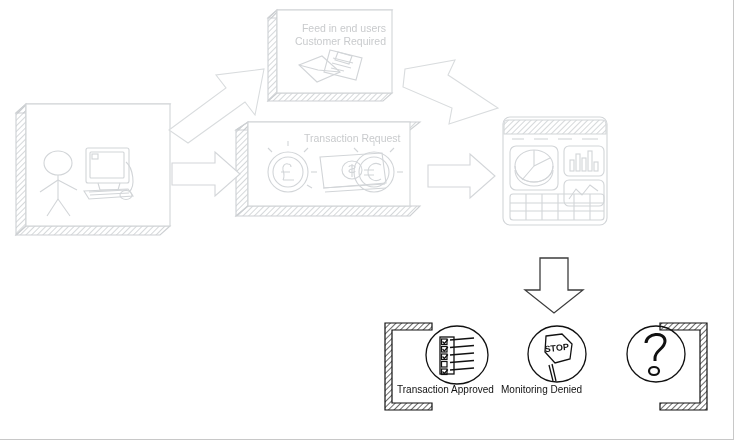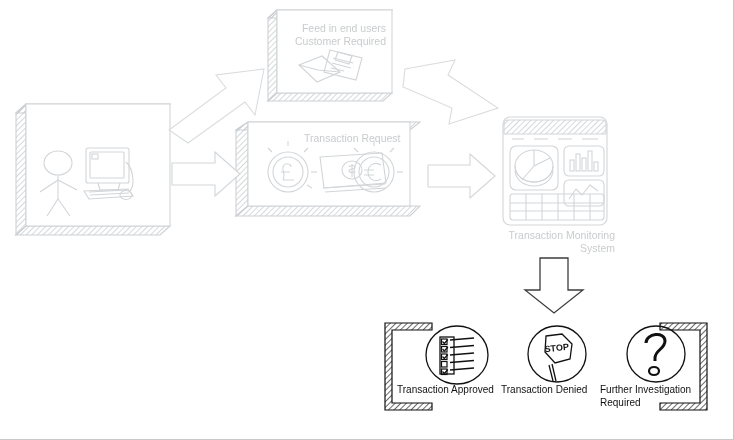--- a/index.html
+++ b/index.html
@@ -237,21 +237,19 @@
     </g>
 
     <text x="557" y="351" text-anchor="middle" font-family="Liberation Sans, sans-serif" font-size="9" font-weight="bold" fill="#111111" transform="rotate(-6 557 351)">STOP</text>
   </svg>
 
 
   <div class="lbl lbl-faint center" style="left:284px; top:22px; width:102px;"><span>Feed in end users</span><br><span>Customer Required</span></div>
 
   <div class="lbl lbl-faint" style="left:265px; top:132px; width:140px;margin-left:39px;">Transaction Request</div>
 
-  <div class="lbl lbl-faint center" style="left:495px; top:229px; width:120px;"><span>Transaction Monitoring</span><br><span>System</span></div>
 
   <div class="lbl lbl-dark" style="left:397px; top:384px; width:120px;">Transaction Approved</div>
 
-  <div class="lbl lbl-dark" style="left:501px; top:384px; width:112px;">Transaction Denied</div>
-
-  <div class="lbl lbl-dark" style="left:600px; top:384px; width:112px;"><span>Further Investigation</span><br><span>Required</span></div>
+  <div class="lbl lbl-dark" style="left:501px; top:384px; width:112px;">Monitoring Denied</div>
+
 
 </div>
 
 </body></html>

